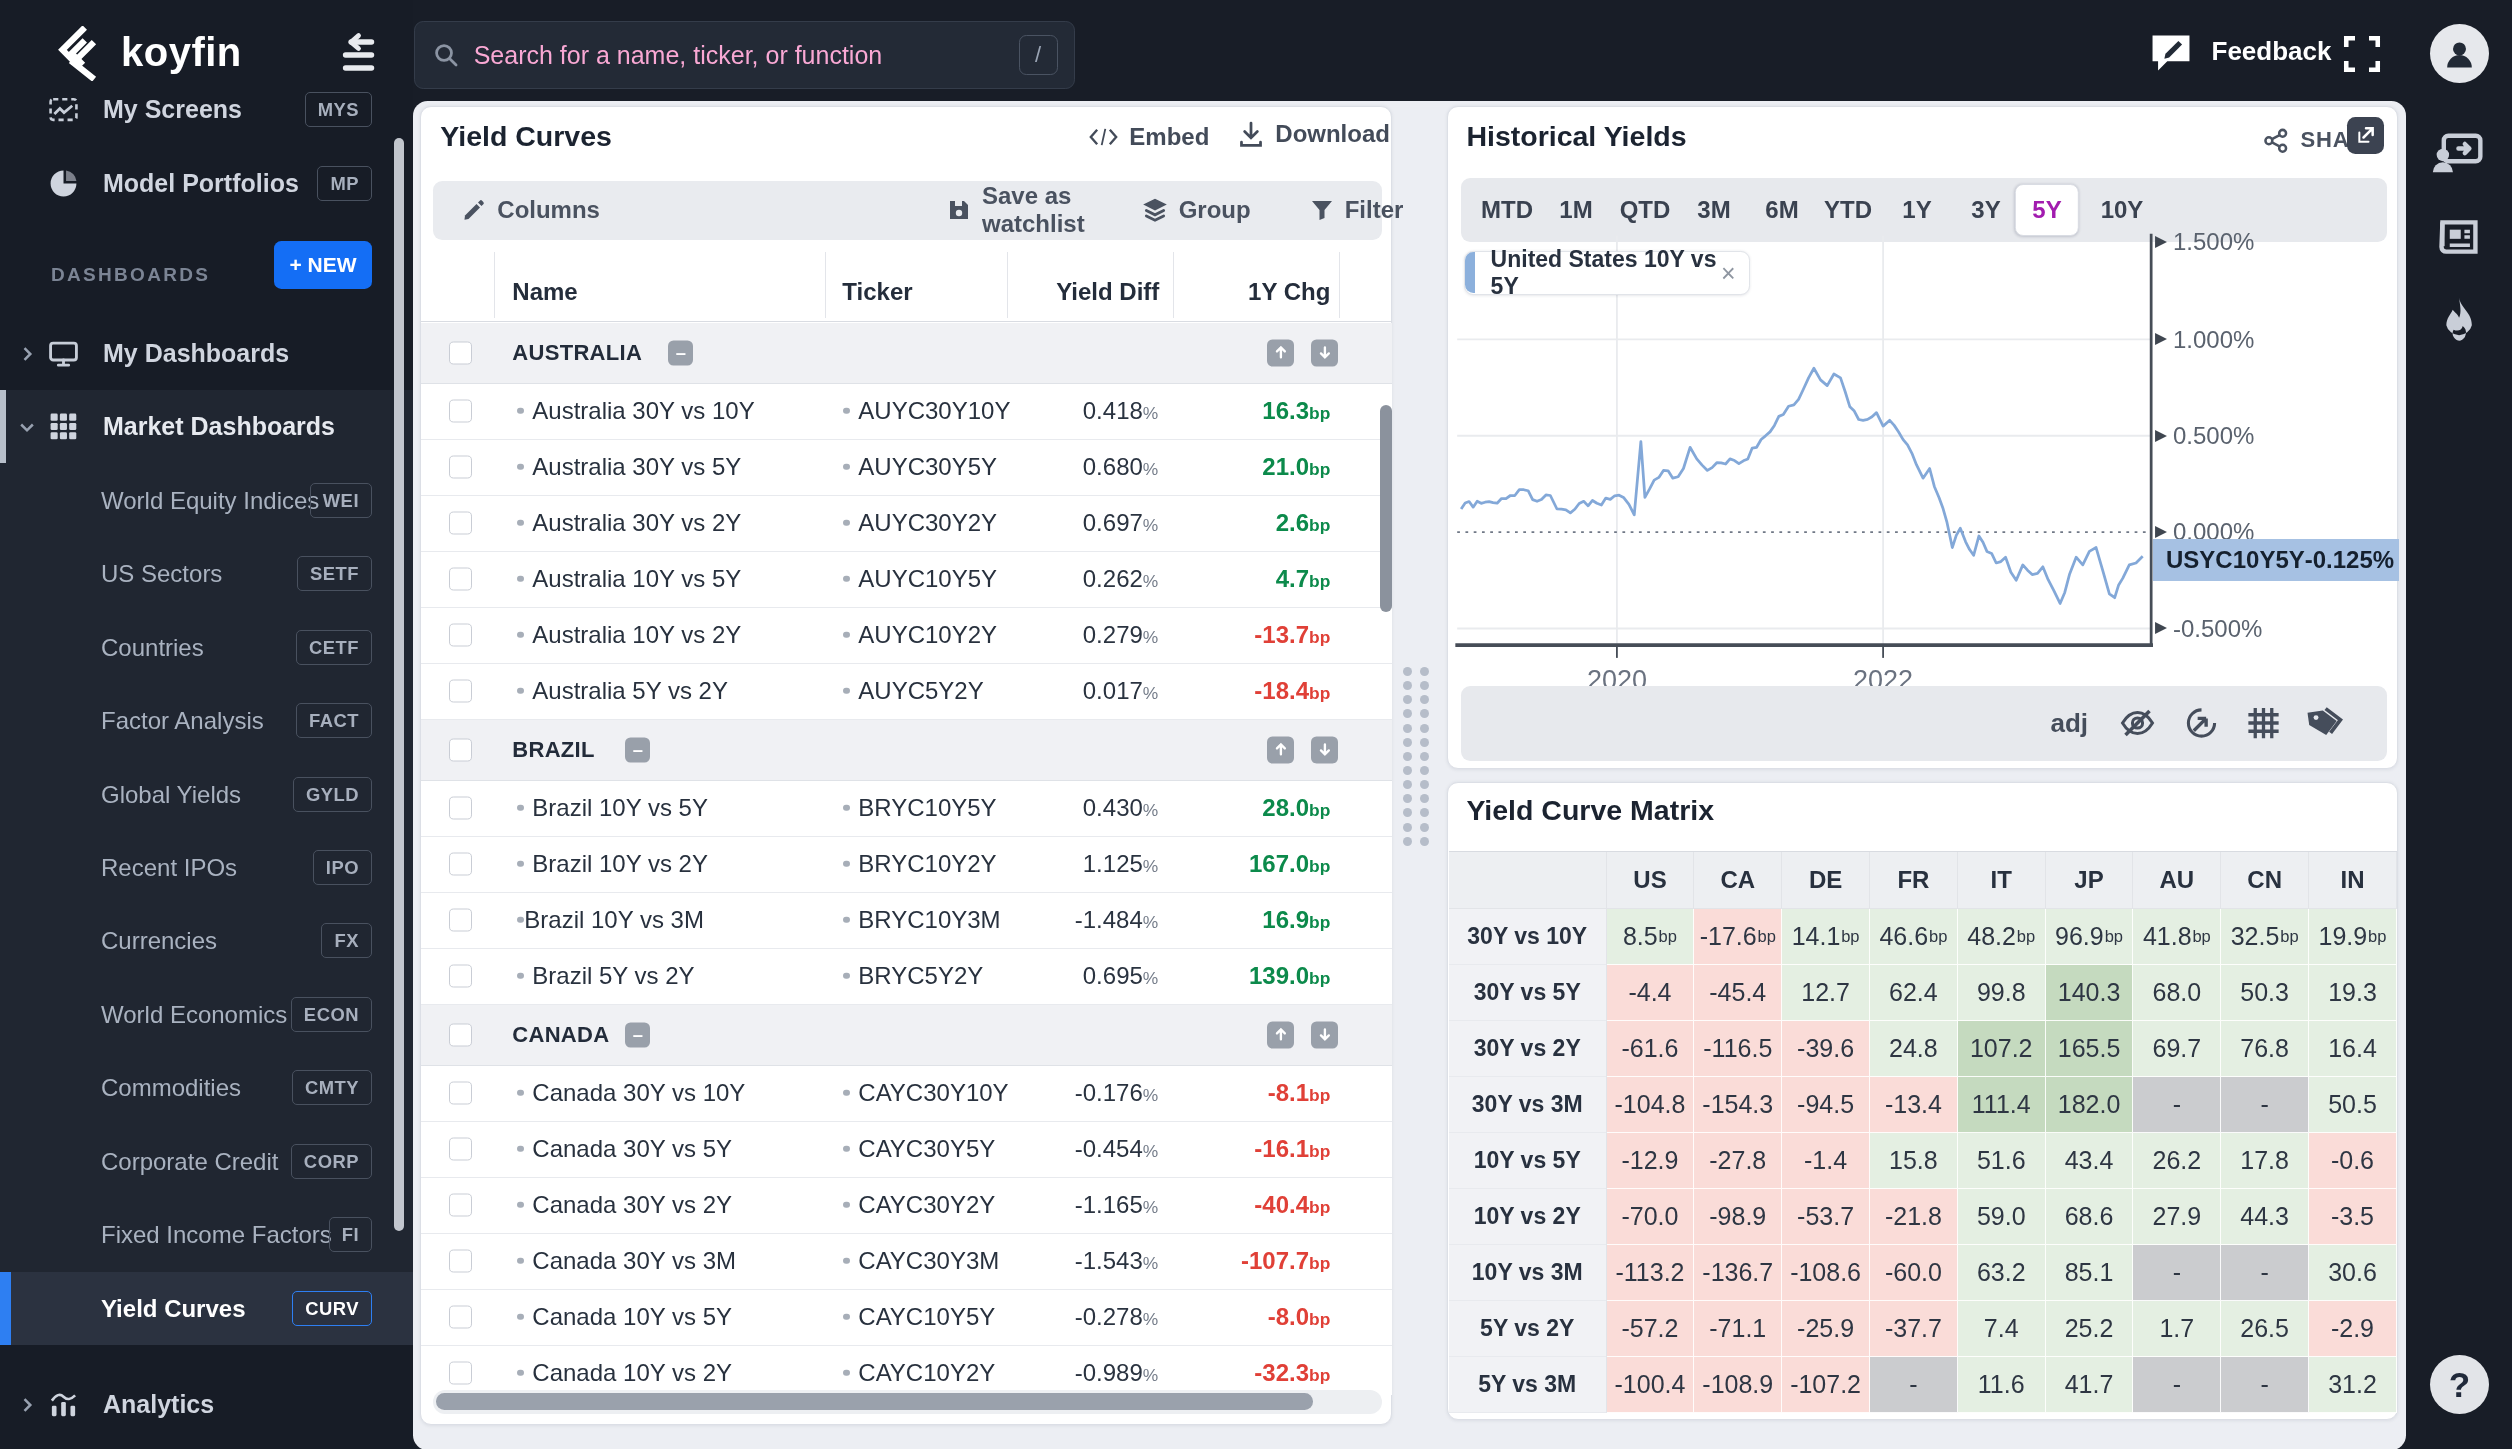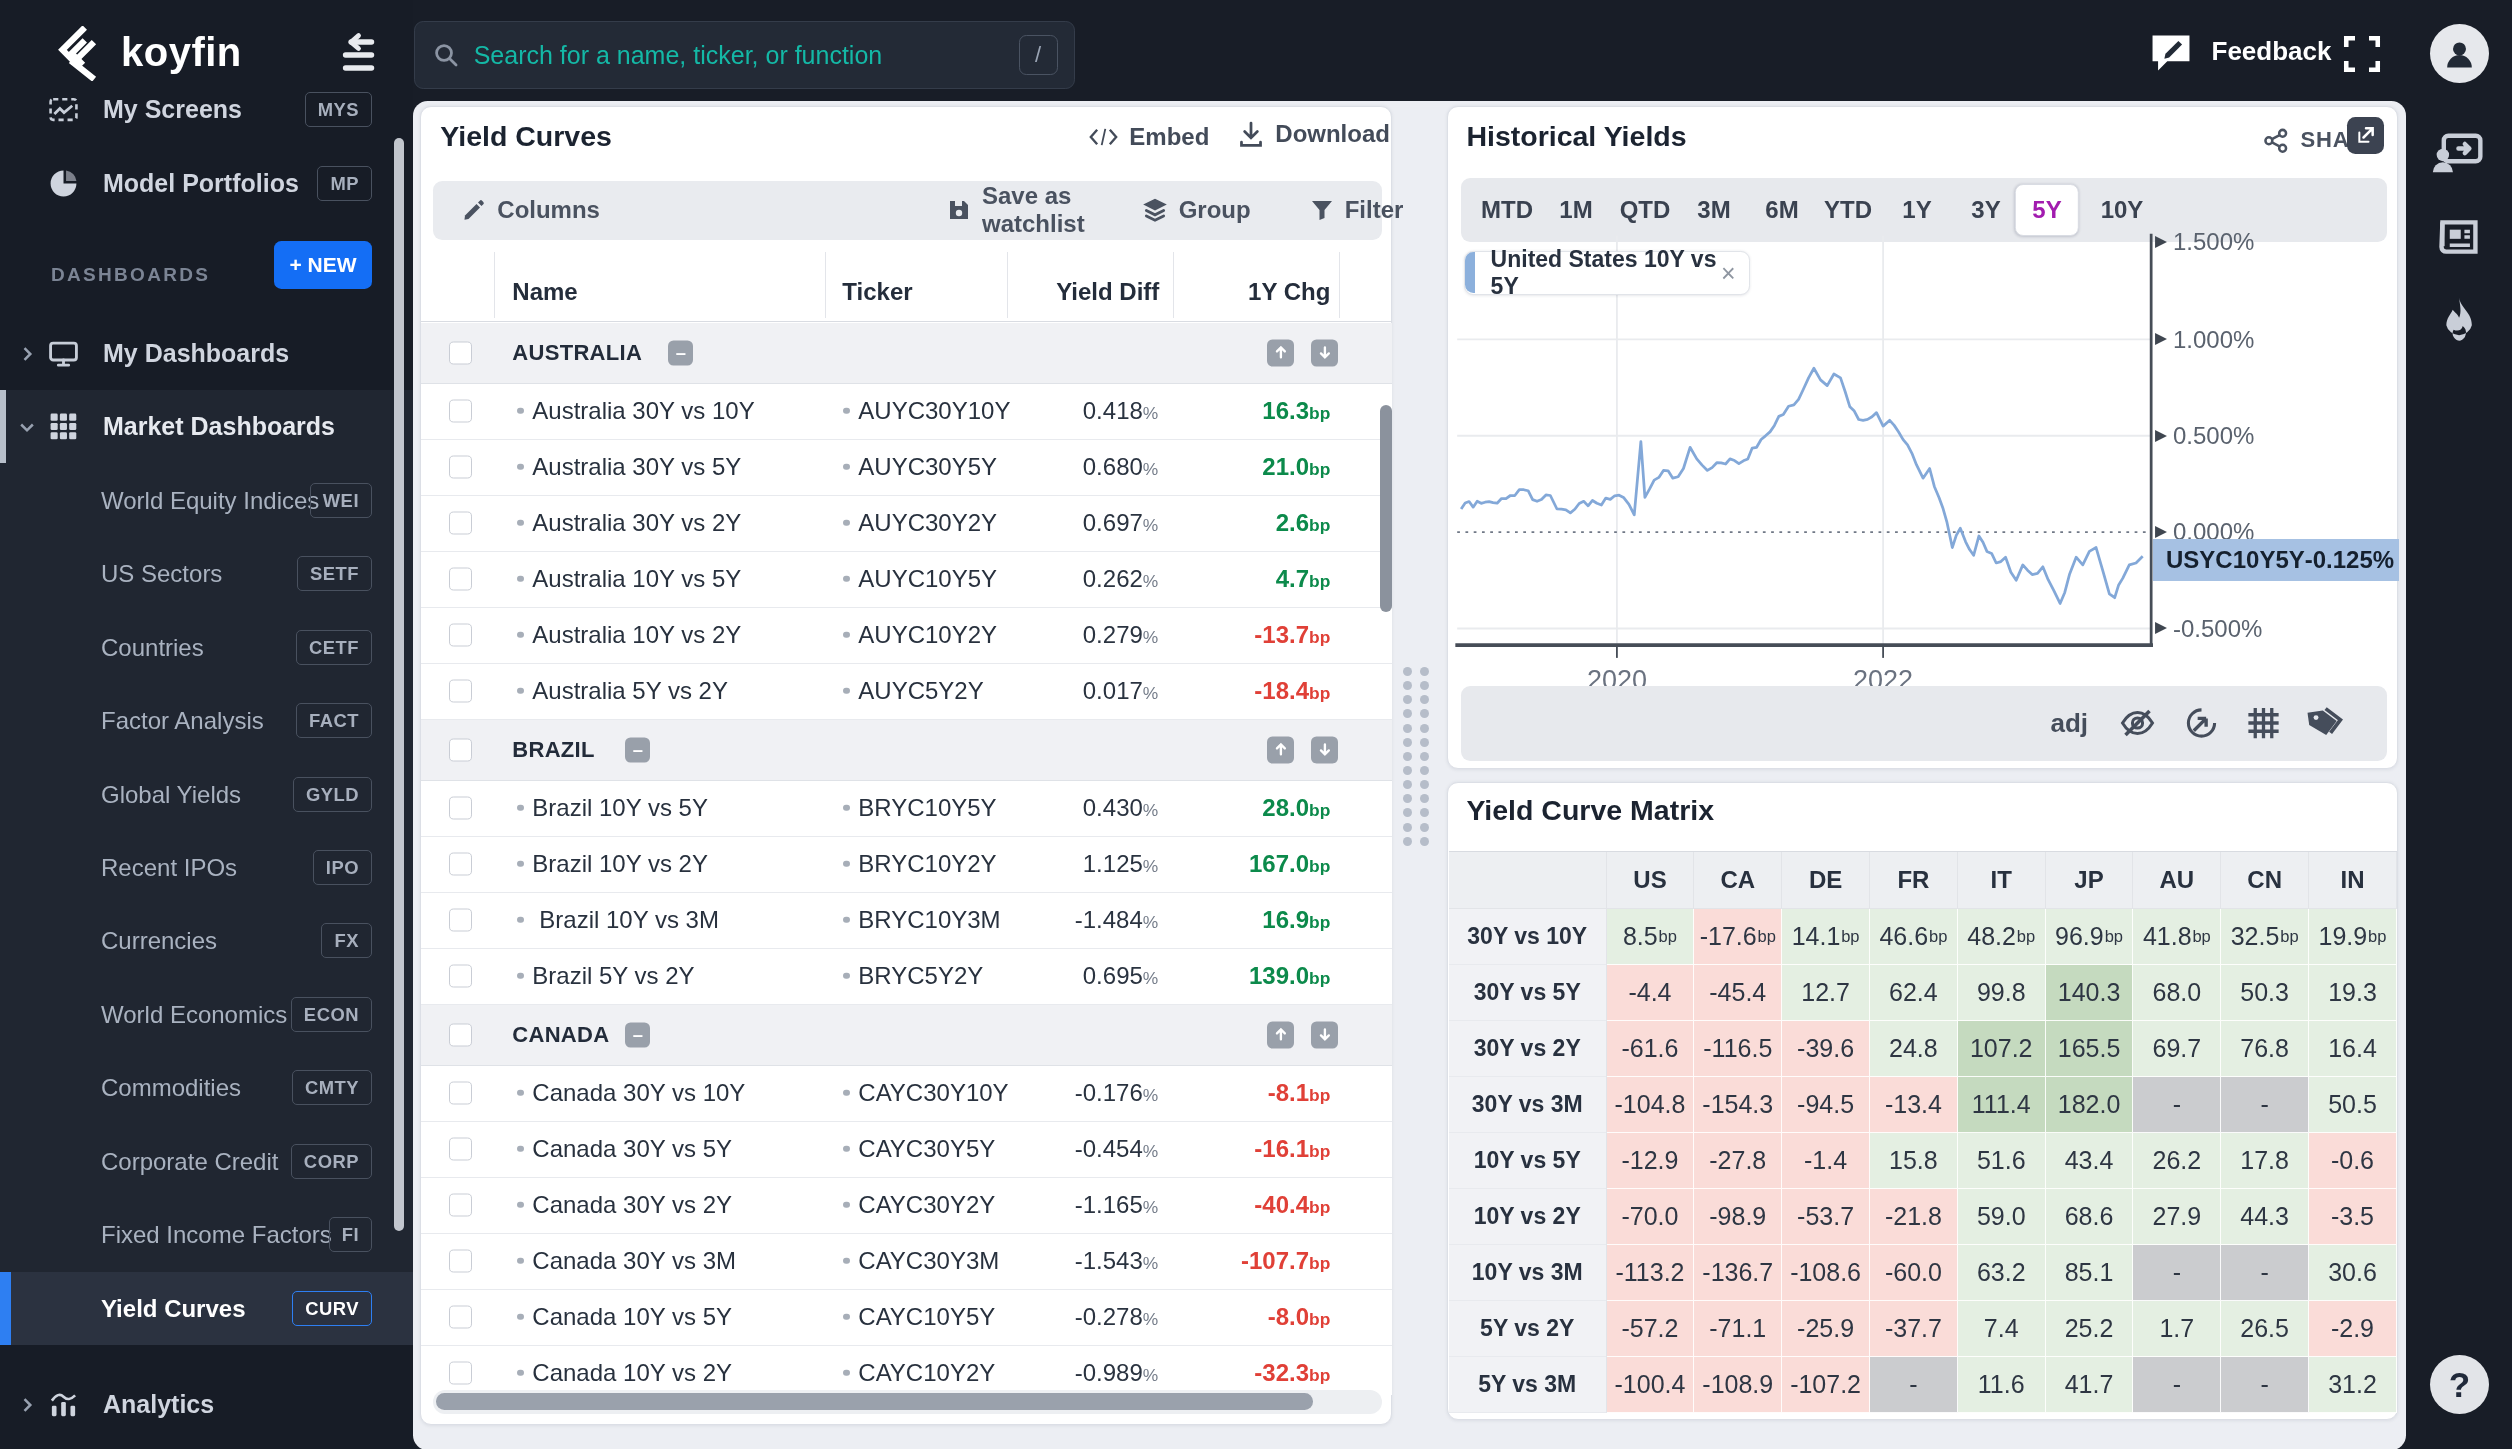--- a/index.html
+++ b/index.html
@@ -4,21 +4,21 @@
 <title>Koyfin — Yield Curves</title>
 <style>
   * { margin:0; padding:0; box-sizing:border-box; }
   html,body { width:2512px; height:1450px; }
   body { background:#181d27; font-family:"Liberation Sans", sans-serif; overflow:hidden; position:relative; }
   .abs { position:absolute; }
 
   
   .logo-text { font-size:40px; font-weight:700; color:#fff; letter-spacing:0.5px; }
   .search-box { left:414px; top:21px; width:661px; height:68px; background:#232a36; border:0.9px solid #343c4a; border-radius:9.2px; display:flex; align-items:center; padding:0 16.5px; }
-  .search-ph { color:#14b8a6; font-size:25px; margin-left:14.7px; flex:1; }
+  .search-ph { color:#f9a8d4; font-size:25px; margin-left:14.7px; flex:1; }
   .slash-key { width:39px; height:40px; border:1.8px solid #4a5362; border-radius:7.3px; color:#9aa4b4; font-size:22px; display:flex; align-items:center; justify-content:center; }
   .feedback-label { color:#fff; font-size:26px; font-weight:700; }
   .avatar { width:59px; height:59px; border-radius:50%; background:#e6e8ec; display:flex; align-items:center; justify-content:center; }
 
   
   .sidebar { left:0; top:0; width:413px; height:1450px; background:#171c26; }
   .side-row { position:absolute; left:0; width:413px; height:73px; display:flex; align-items:center; cursor:pointer; }
   .side-icon { position:absolute; left:48px; width:31px; height:31px; color:#c7cdd8; }
   .side-label { position:absolute; left:103px; font-size:25px; font-weight:600; color:#d0d5df; }
   .sub-label { position:absolute; left:101px; font-size:24px; font-weight:400; color:#a9b2c0; }
@@ -490,21 +490,21 @@
           <span class="bullet" style="left: 96px;"></span>
           <span class="cell-text" style="left: 111px;">Brazil 10Y vs 2Y</span>
           <span class="bullet" style="left: 422px;"></span>
           <span class="cell-text" style="left: 437px;">BRYC10Y2Y</span>
           <span class="num-right" style="left: 535px; width: 202px;"><span>1.125</span><span class="suf suf-pct">%</span></span>
           <span class="num-right" style="left: 707px; width: 202px;"><span class="pos">167.0<span class="suf">bp</span></span></span>
         </div>
         <div class="data-row">
           <span class="checkbox"></span>
           <span class="bullet" style="left: 96px;"></span>
-          <span class="cell-text" style="left: 118px;">Brazil 10Y vs 3M</span>
+          <span class="cell-text" style="left: 103px;">Brazil 10Y vs 3M</span>
           <span class="bullet" style="left: 422px;"></span>
           <span class="cell-text" style="left: 437px;">BRYC10Y3M</span>
           <span class="num-right" style="left: 535px; width: 202px;"><span>-1.484</span><span class="suf suf-pct">%</span></span>
           <span class="num-right" style="left: 707px; width: 202px;"><span class="pos">16.9<span class="suf">bp</span></span></span>
         </div>
         <div class="data-row">
           <span class="checkbox"></span>
           <span class="bullet" style="left: 96px;"></span>
           <span class="cell-text" style="left: 111px;">Brazil 5Y vs 2Y</span>
           <span class="bullet" style="left: 422px;"></span>

